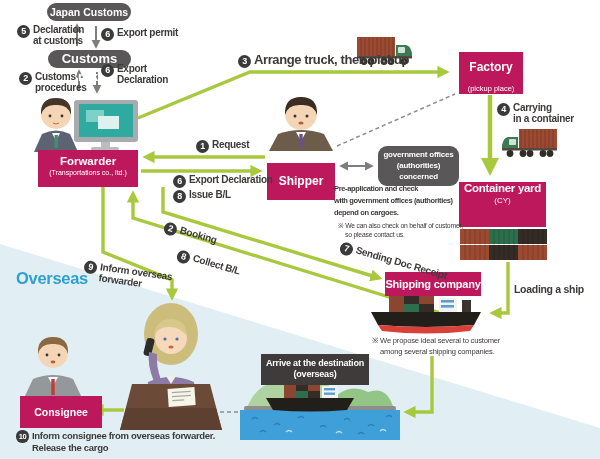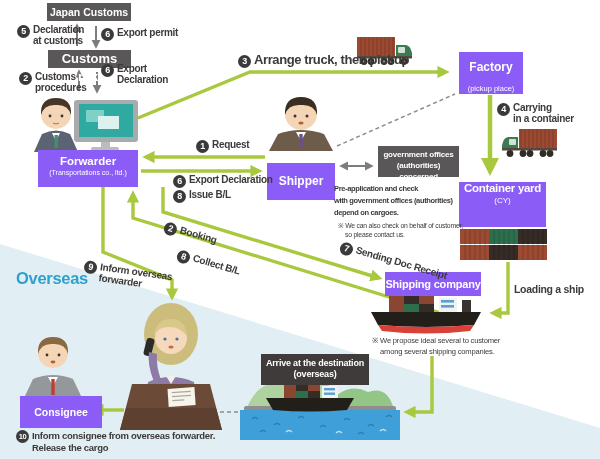--- a/index.html
+++ b/index.html
@@ -1,28 +1,28 @@
 <!DOCTYPE html>
 <html><head>
 <meta charset="utf-8">
 <style>
   html,body{margin:0;padding:0;background:#fff;}
   #canvas{position:relative;width:600px;height:459px;overflow:hidden;background:#fff;
           font-family:"Liberation Sans",sans-serif;color:#3d3a39;}
   .abs{position:absolute;}
   svg{display:block;}
   .box{position:absolute;color:#fff;text-align:center;font-weight:bold;z-index:3;}
-  .box.green{background:#8b5cf6;}
-  .box.gray{background:#595757;}
+  .box.green{background:#be185d;}
+  .box.gray{background:#595757;border-radius:9px;}
   .box .sub{font-weight:normal;}
   .step{position:absolute;white-space:nowrap;z-index:4;}
   .badge{display:inline-block;width:13px;height:13px;border-radius:50%;background:#3a3a3a;
          color:#fff;font-size:9px;font-weight:bold;text-align:center;line-height:13px;
          vertical-align:top;letter-spacing:-0.5px;}
-  .badge.wide{font-size:7.5px;}
+  .badge.wide{font-size:7.5px;border-radius:6px;}
   .step-text{display:inline-block;vertical-align:top;margin-left:3px;font-weight:bold;
              font-size:10px;line-height:10.5px;letter-spacing:-0.3px;color:#3d3a39;}
   .note{position:absolute;z-index:4;color:#3d3a39;white-space:nowrap;}
   .fig{position:absolute;z-index:2;}
 </style>
 </head>
 <body>
 
 <div id="canvas">
 
@@ -74,21 +74,21 @@
 
   <div class="box green" style="left:38px;top:150px;width:100px;height:37px;padding-top:5px;box-sizing:border-box;">
     <div style="font-size:11.5px;">Forwarder</div>
     <div class="sub" style="font-size:7px;margin-top:2px;">(Transportations co., ltd.)</div>
   </div>
 
   <div class="box green" style="left:267px;top:163px;width:68px;height:37px;font-size:12px;line-height:37px;">
     <span>Shipper</span>
   </div>
 
-  <div class="box gray" style="left:378px;top:146px;width:81px;height:31px;padding-top:3px;box-sizing:border-box;font-size:8px;line-height:11px;letter-spacing:-0.2px;">
+  <div class="box gray" style="left:378px;top:146px;width:81px;height:40px;padding-top:3px;box-sizing:border-box;font-size:8px;line-height:11px;letter-spacing:-0.2px;">
     <div>government offices</div>
     <div>(authorities)</div>
     <div>concerned</div>
   </div>
 
   <div class="box green" style="left:459px;top:52px;width:64px;height:42px;padding-top:8px;box-sizing:border-box;">
     <div style="font-size:12px;">Factory</div>
     <div class="sub" style="font-size:7.5px;margin-top:10px;">(pickup place)</div>
   </div>
 

